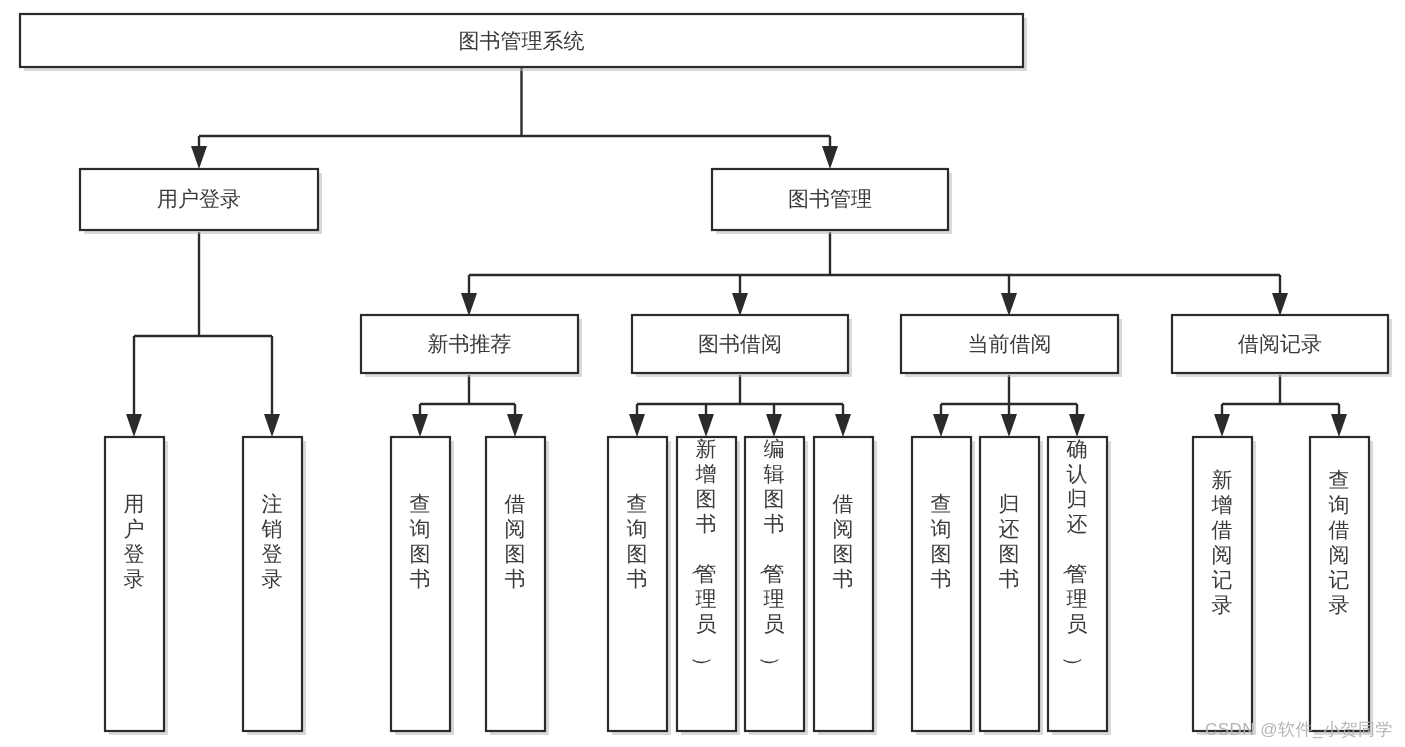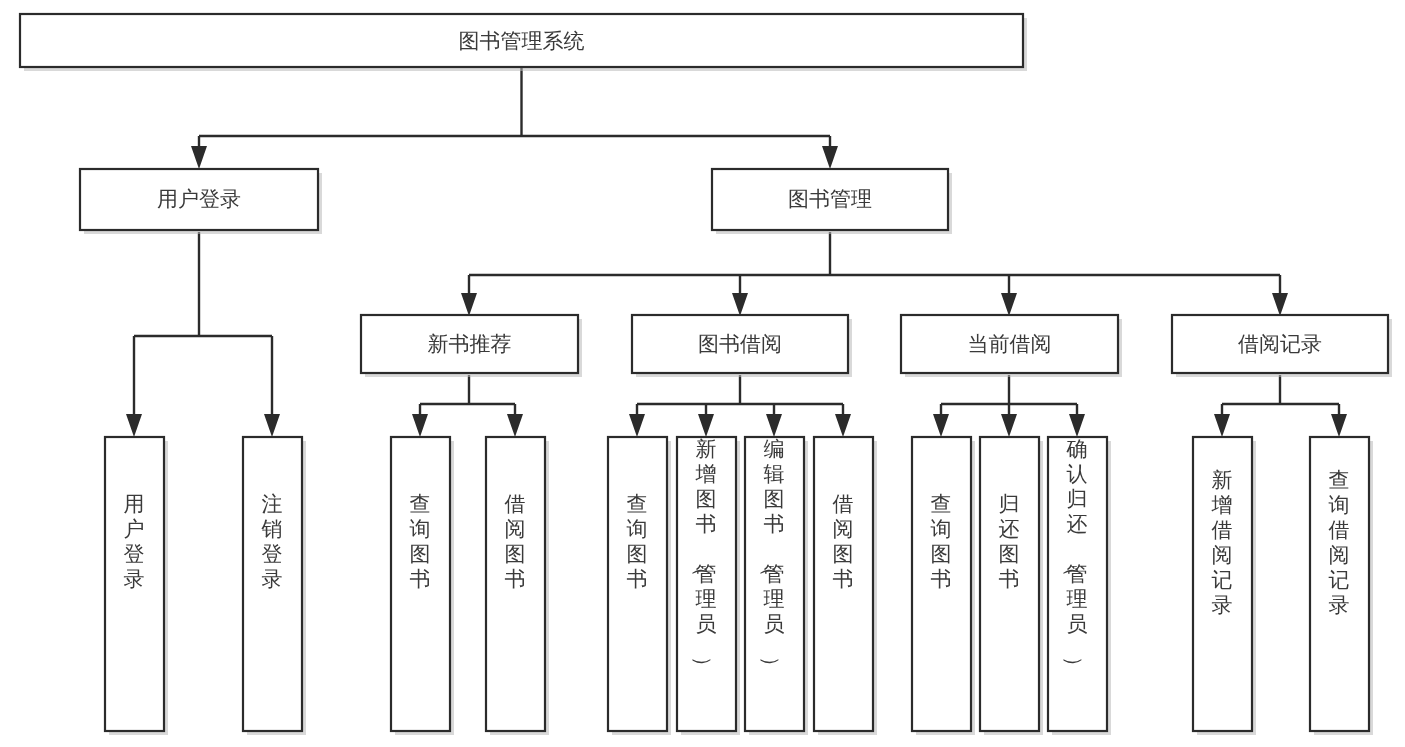--- a/index.html
+++ b/index.html
@@ -261,13 +261,14 @@
     </g>
 
     <g>
       <rect class="node-shadow" x="1314" y="441" width="59" height="294"></rect>
       <rect class="node-rect" x="1310" y="437" width="59" height="294"></rect>
       <text class="node-label-vertical" x="1339" y="487"><tspan x="1339" y="487">查</tspan><tspan x="1339" y="512">询</tspan><tspan x="1339" y="537">借</tspan><tspan x="1339" y="562">阅</tspan><tspan x="1339" y="587">记</tspan><tspan x="1339" y="612">录</tspan></text>
     </g>
 
   </svg>
 
+  <div class="watermark">CSDN @软件_小贺同学</div>
 </div>
 
 </body></html>

